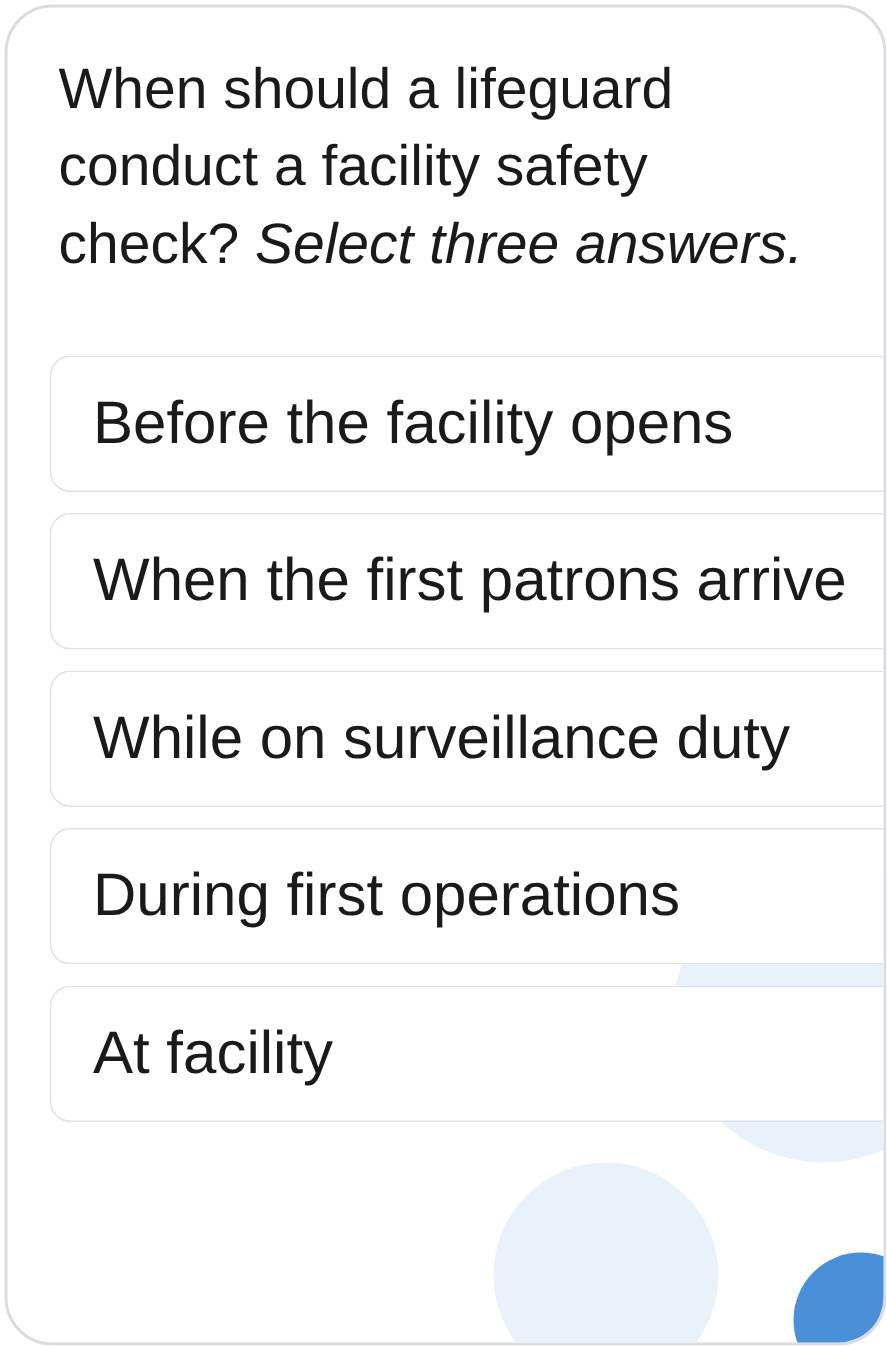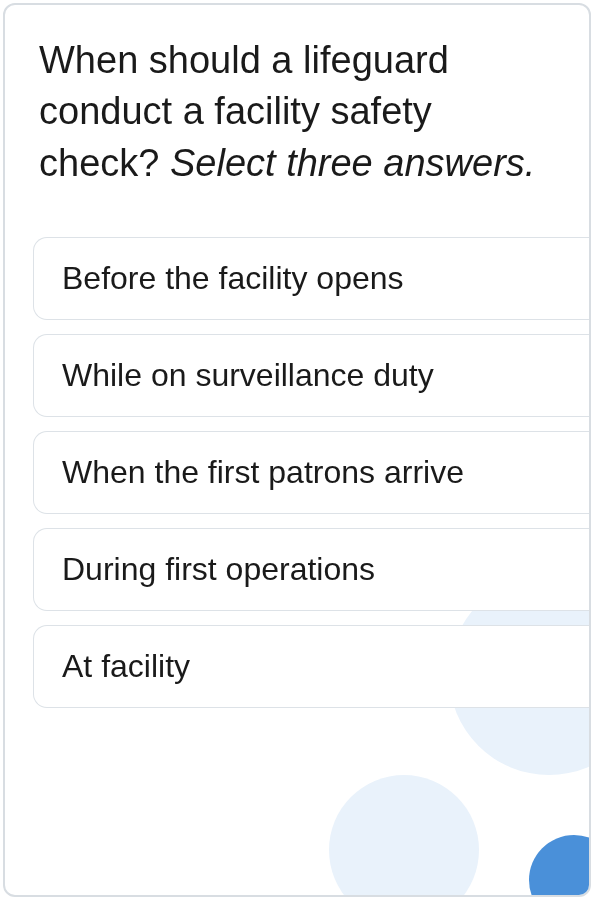--- a/index.html
+++ b/index.html
@@ -9,21 +9,21 @@
     }
     body {
       font-family: Arial, Helvetica, sans-serif;
       background: #ffffff;
       width: 591px;
       height: 897px;
       overflow: hidden;
     }
     .card {
       border: 2px solid #d8dde2;
-      border-radius: 12px;
+      border-radius: 32px;
       padding: 30px 0 0 0;
       margin: 3px 0 0 3px;
       width: 588px;
       height: 894px;
       position: relative;
       overflow: hidden;
     }
     .question-block {
       padding: 0 30px 0 34px;
       margin-bottom: 48px;
@@ -41,21 +41,21 @@
       display: flex;
       flex-direction: column;
       gap: 14px;
       padding-left: 28px;
     }
     .option {
       border: 1px solid #dde2e7;
       border-right: none;
       border-radius: 14px 0 0 14px;
       padding: 22px 20px 22px 28px;
-      font-size: 32px;
+      font-size: 40px;
       color: #1a1a1a;
       cursor: pointer;
       background: #ffffff;
       position: relative;
       z-index: 2;
     }
     .bg-circle-1 {
       position: absolute;
       width: 200px;
       height: 200px;
@@ -94,24 +94,24 @@
     <p class="question-text">
       <span>When should a lifeguard conduct a facility safety check? </span><span class="question-instruction">Select three answers.</span>
     </p>
   </div>
 
   <div class="options">
     <div class="option">
       <span>Before the facility opens</span>
     </div>
     <div class="option">
-      <span>While on surveillance duty</span>
+      <span>When the first patrons arrive</span>
     </div>
     <div class="option">
-      <span>When the first patrons arrive</span>
+      <span>While on surveillance duty</span>
     </div>
     <div class="option">
       <span>During first operations</span>
     </div>
     <div class="option">
       <span>At facility</span>
     </div>
   </div>
 
   <div class="bg-circle-1"></div>

